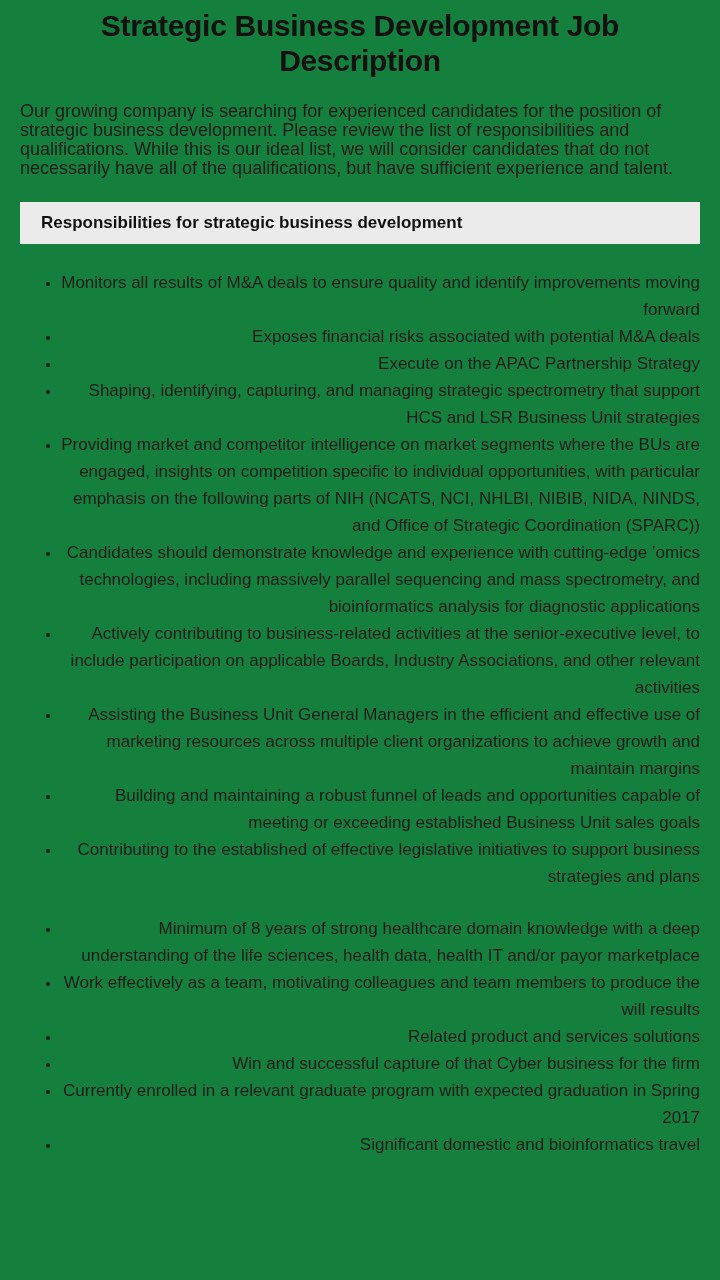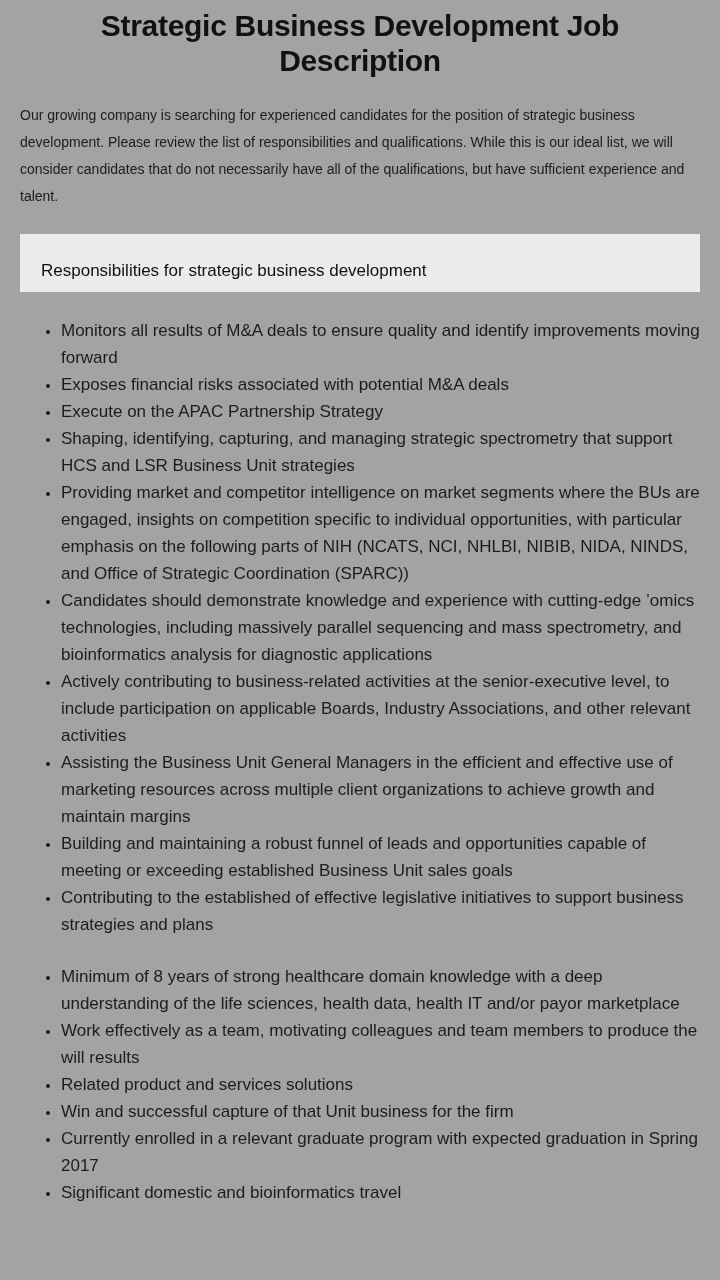--- a/index.html
+++ b/index.html
@@ -3,60 +3,61 @@
 <meta charset="utf-8">
 <style>
   html, body {
     margin: 0;
     padding: 0;
     background: #ffffff;
   }
   .page {
     width: 720px;
     height: 1280px;
-    background: #a3a3a3;
+    background: #15803d;
     color: #1c1c1c;
     font-family: "Liberation Sans", sans-serif;
     overflow: hidden;
     box-sizing: border-box;
   }
   h1.job-title {
     margin: 8px 28px 0 28px;
     text-align: center;
     font-size: 30px;
     line-height: 35px;
     font-weight: 700;
     color: #111111;
     letter-spacing: -0.3px;
   }
   p.intro {
     margin: 24px 20px 0 20px;
-    font-size: 14px;
-    line-height: 27px;
+    font-size: 18px;
+    line-height: 19px;
     font-weight: 400;
   }
   .section-bar {
     margin: 24px 20px 8px 20px;
     background: #ebebeb;
     font-size: 17px;
     line-height: 22px;
-    font-weight: 400;
+    font-weight: 700;
     color: #111111;
-    padding: 26px 16px 10px 21px;
+    padding: 10px 16px 10px 21px;
   }
   ul.bullet-list {
     margin: 25px 20px 0 0;
     padding: 0 0 0 61px;
     list-style: disc outside;
   }
   ul.bullet-list li {
     font-size: 17px;
     line-height: 27px;
     padding: 0;
     margin: 0;
+    text-align: right;
   }
   ul.bullet-list li::marker {
     font-size: 14px;
     color: #1c1c1c;
   }
 </style>
 </head>
 <body>
 
 <div class="page">
@@ -79,19 +80,19 @@
       <li>Building and maintaining a robust funnel of leads and opportunities capable of meeting or exceeding established Business Unit sales goals</li>
       <li>Contributing to the established of effective legislative initiatives to support business strategies and plans</li>
     </ul>
   </div>
 
   <div class="section">
     <ul class="bullet-list">
       <li>Minimum of 8 years of strong healthcare domain knowledge with a deep understanding of the life sciences, health data, health IT and/or payor marketplace</li>
       <li>Work effectively as a team, motivating colleagues and team members to produce the will results</li>
       <li>Related product and services solutions</li>
-      <li>Win and successful capture of that Unit business for the firm</li>
+      <li>Win and successful capture of that Cyber business for the firm</li>
       <li>Currently enrolled in a relevant graduate program with expected graduation in Spring 2017</li>
       <li>Significant domestic and bioinformatics travel</li>
     </ul>
   </div>
 
 </div>
 
 </body></html>

